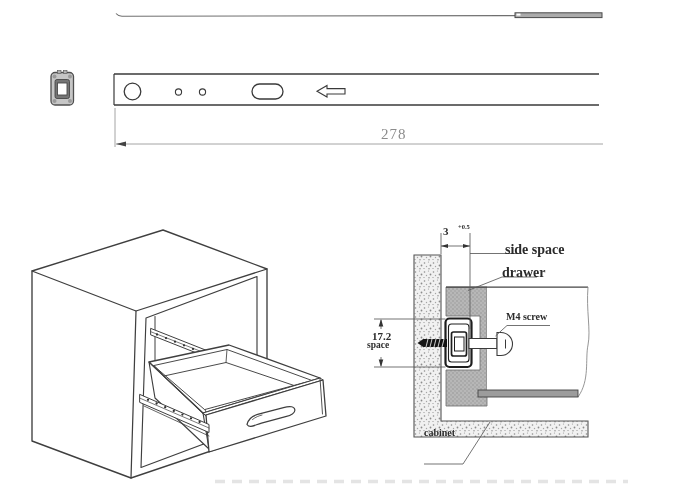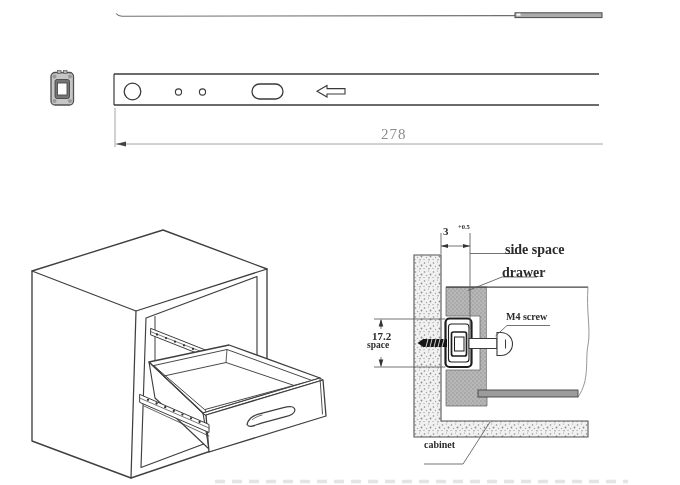--- a/index.html
+++ b/index.html
@@ -8,21 +8,21 @@
   svg{position:absolute;left:0;top:0;}
   .lbl{position:absolute;color:#2b2b2b;font-weight:bold;line-height:1;white-space:nowrap;}
   .lbl-dim-big{left:381px;top:127px;font-size:15px;font-weight:normal;color:#8c8c8c;letter-spacing:1px;}
   .lbl-ss-val{left:443px;top:226px;font-size:11px;}
   .lbl-ss-tol{left:458px;top:224px;font-size:6.5px;}
   .lbl-side-space{left:474px;top:243px;font-size:14px;margin-left:31px;}
   .lbl-drawer{left:502px;top:266px;font-size:14px;}
   .lbl-m4{left:506px;top:312px;font-size:10px;}
   .lbl-groove-val{left:372px;top:331px;font-size:11px;}
   .lbl-groove{left:367px;top:341px;font-size:9.5px;}
-  .lbl-cabinet{left:424px;top:440px;font-size:10px;}
+  .lbl-cabinet{left:424px;top:428px;font-size:10px;}
 </style>
 </head>
 <body>
 
 <div class="canvas">
 
 <svg width="680" height="485" viewBox="0 0 680 485">
   <defs>
     <pattern id="stipple" width="9" height="9" patternUnits="userSpaceOnUse">
       <rect width="9" height="9" fill="#f1f1f1"></rect>

